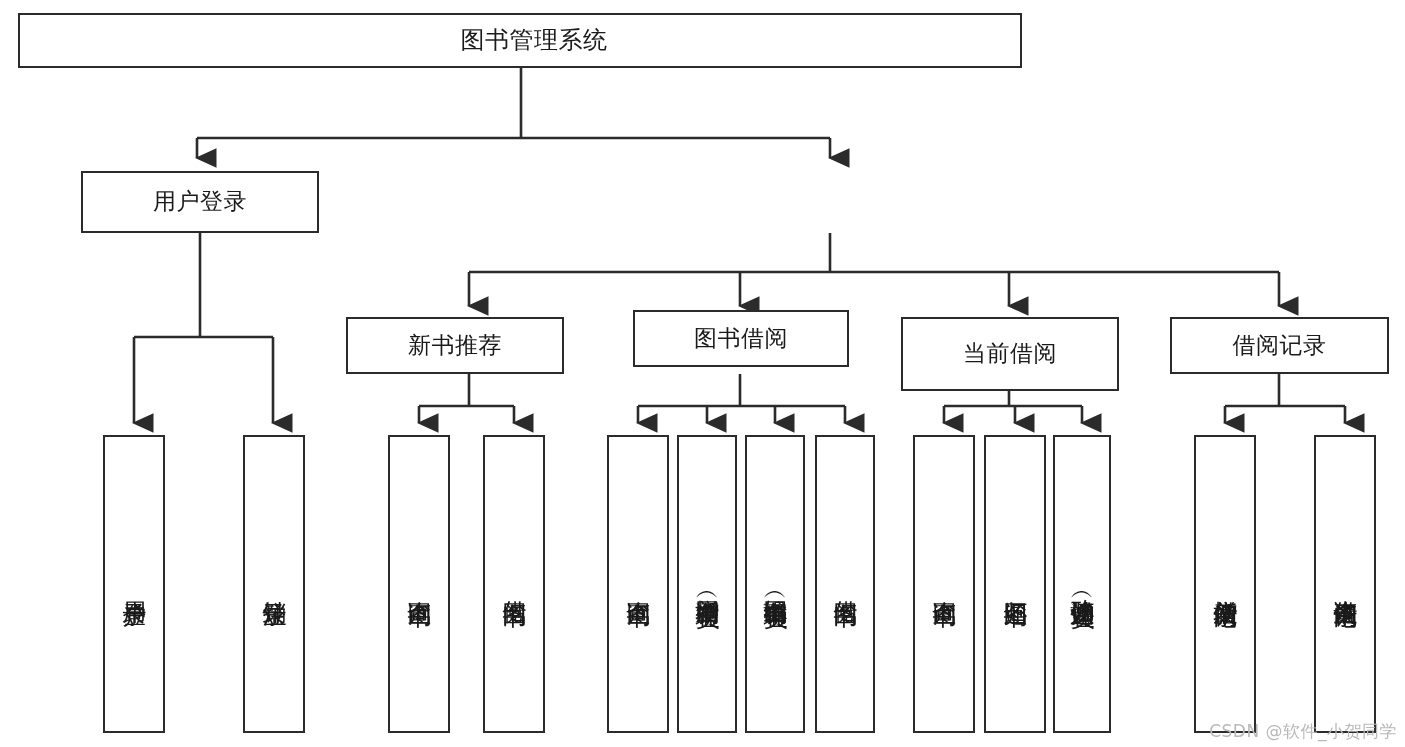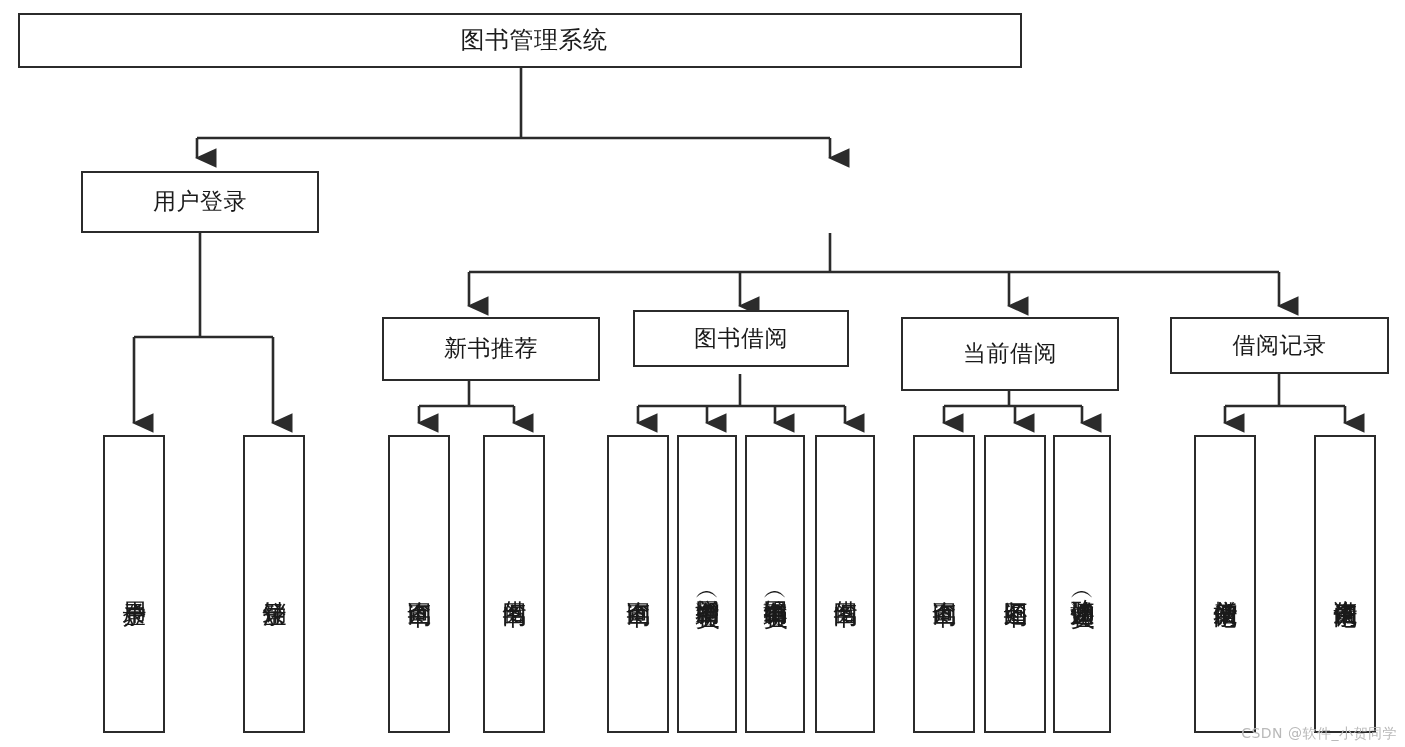--- a/index.html
+++ b/index.html
@@ -62,21 +62,21 @@
     font-size: 24px;
     line-height: 1.05;
     letter-spacing: 1px;
     max-height: 100%;
     white-space: nowrap;
   }
   .watermark {
     position: absolute;
     right: 8px;
     bottom: 4px;
-    font-size: 14px;
+    font-size: 17px;
     color: #b9b9b9;
     letter-spacing: 0.5px;
     z-index: 5;
     white-space: nowrap;
     font-family: "DejaVu Sans", "Liberation Sans", sans-serif;
     margin-left: 12px;
   }
 </style>
 </head>
 <body>
@@ -134,21 +134,21 @@
   </svg>
 
   <div class="node root horiz" style="left:18px; top:13px; width:1004px; height:55px;padding-left:28px;">
     <span class="label">图书管理系统</span>
   </div>
 
   <div class="node horiz" style="left:81px; top:171px; width:238px; height:62px;">
     <span class="label">用户登录</span>
   </div>
 
-  <div class="node horiz" style="left:382px; top:317px; width:218px; height:64px;">
+  <div class="node horiz" style="left:346px; top:317px; width:218px; height:57px;">
     <span class="label">新书推荐</span>
   </div>
   <div class="node horiz" style="left:633px; top:310px; width:216px; height:57px;">
     <span class="label">图书借阅</span>
   </div>
   <div class="node horiz" style="left:901px; top:317px; width:218px; height:74px;">
     <span class="label">当前借阅</span>
   </div>
   <div class="node horiz" style="left:1170px; top:317px; width:219px; height:57px;">
     <span class="label">借阅记录</span>

